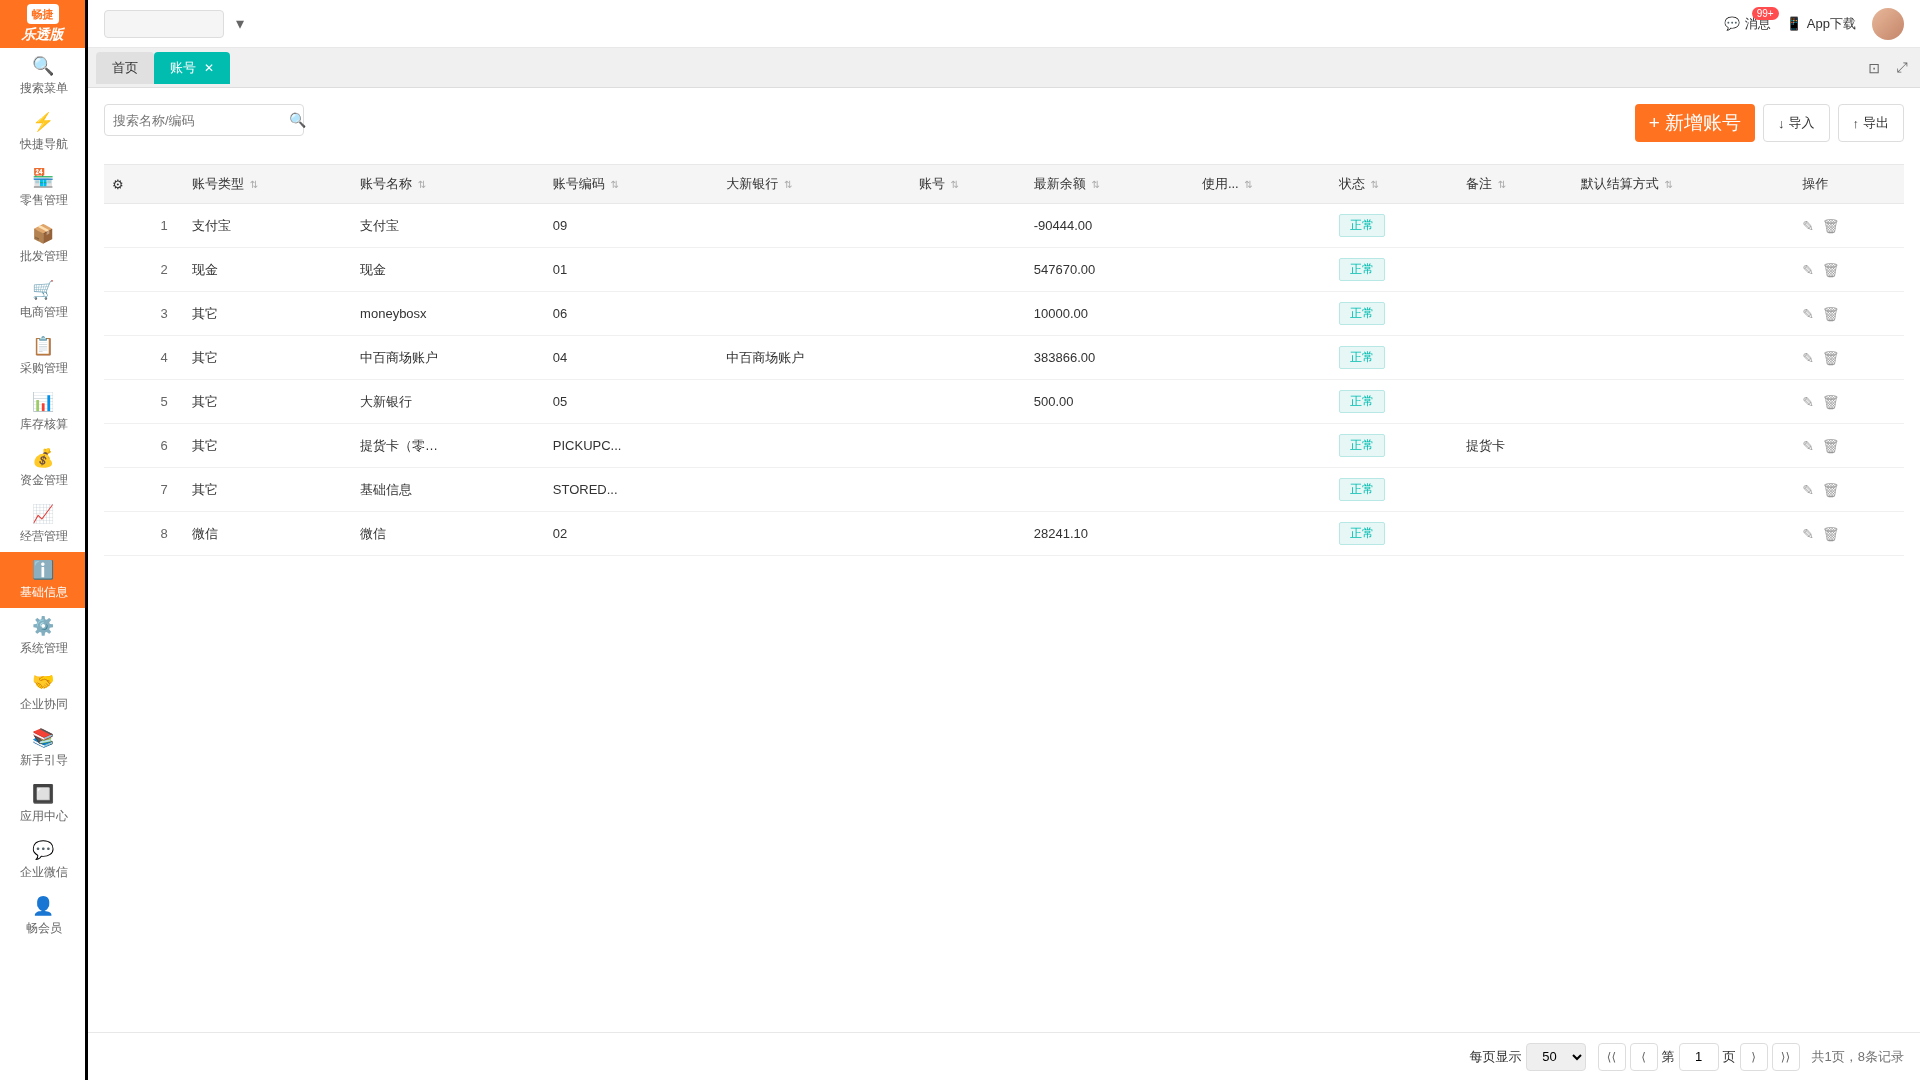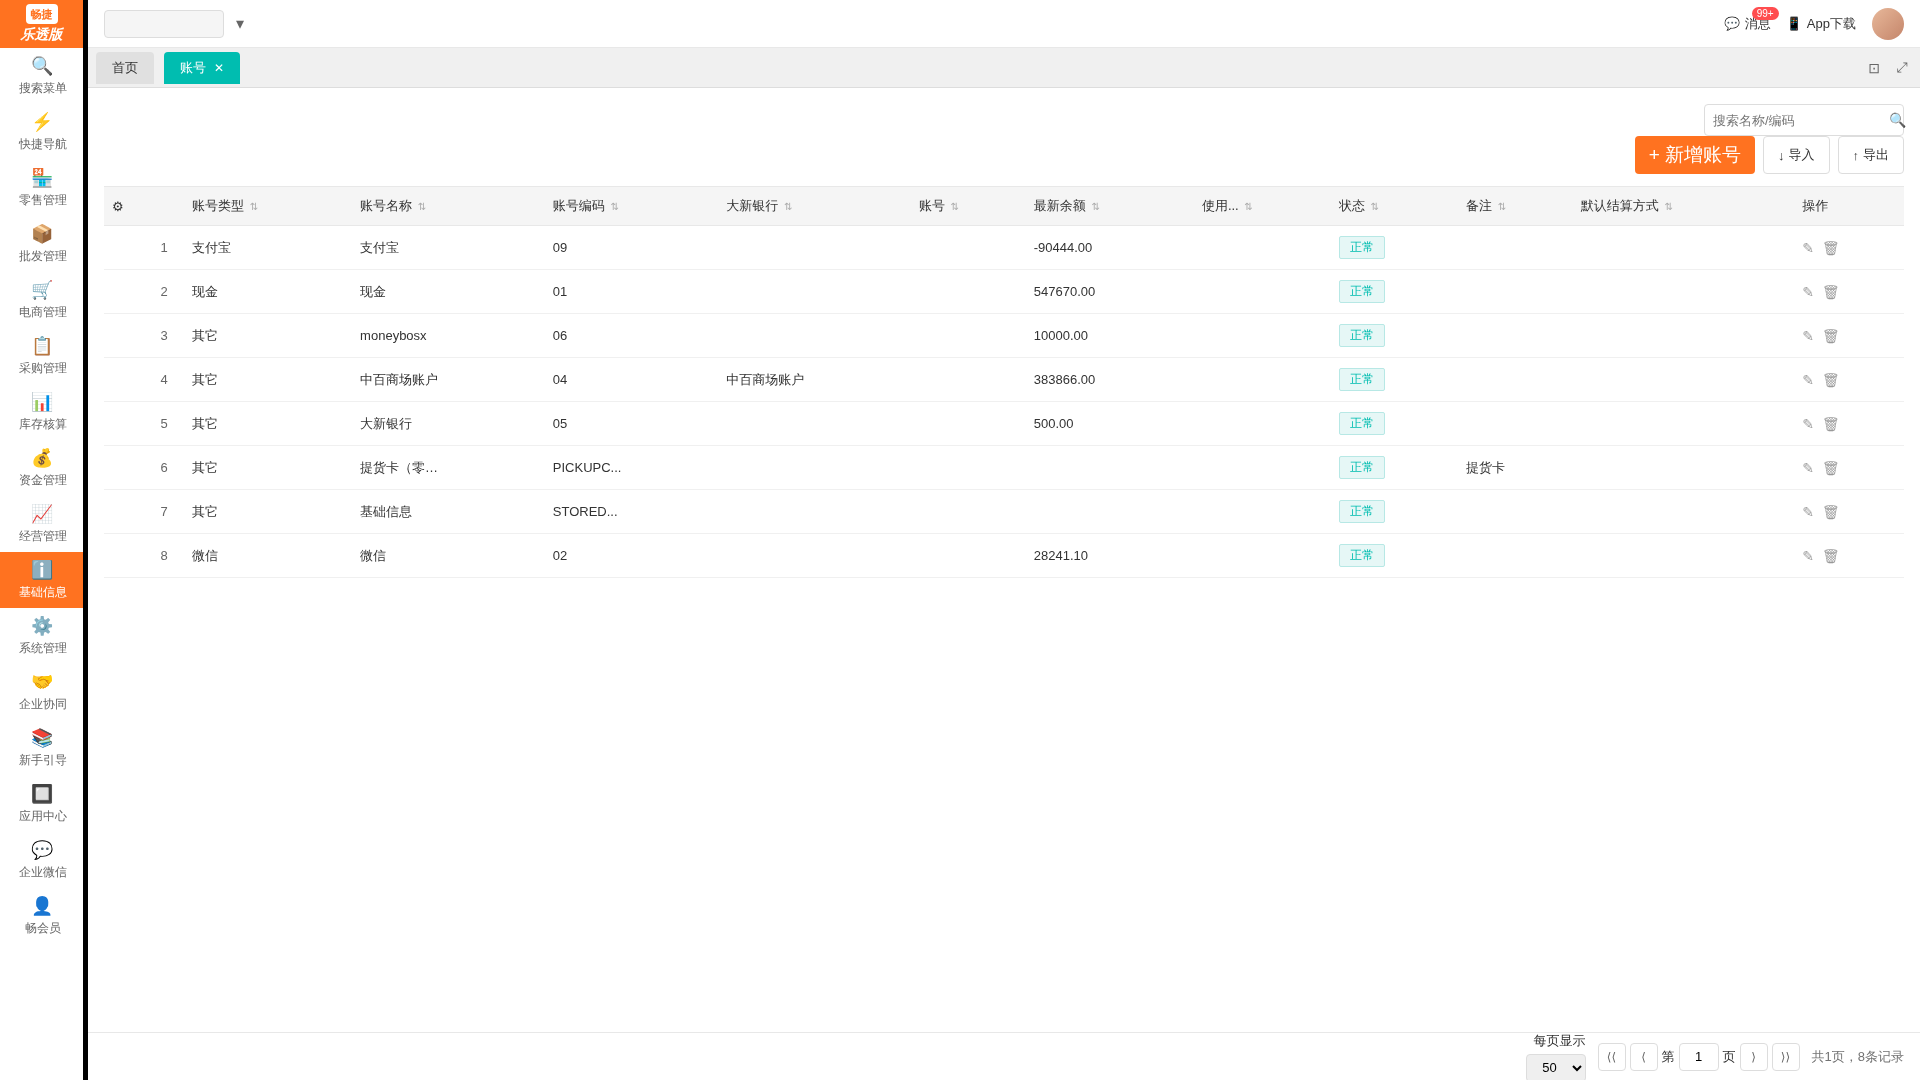--- a/index.html
+++ b/index.html
@@ -4,21 +4,21 @@
   <style>
     * { box-sizing: border-box; margin: 0; padding: 0; }
     body { font-family: 'Microsoft YaHei', Arial, sans-serif; font-size: 13px; background: #f5f5f5; display: flex; height: 1080px; width: 1920px; overflow: hidden; }
 
     
     .sidebar {
       width: 88px;
       background: #fff;
       display: flex;
       flex-direction: column;
-      border-right: 5px solid #000000;
+      border-right: 3px solid #000000;
       flex-shrink: 0;
     }
     .sidebar-logo {
       background: #ff7220;
       height: 48px;
       display: flex;
       align-items: center;
       justify-content: center;
       color: white;
       font-size: 12px;
@@ -104,33 +104,33 @@
     .tab-item {
       height: 15px;
       display: flex;
       align-items: center;
       padding: 16px 16px;
       border-radius: 4px 4px 0 0;
       cursor: pointer;
       font-size: 13px;
       color: #333;
       background: #e0e0e0;
-      margin-right: 10px;
+      margin-right: 0;
       position: relative;
     }
     .tab-item.active { background: #00bdb0; color: #fff; }
     .tab-item .tab-close { margin-left: 8px; cursor: pointer; font-size: 12px; }
     .tab-window-controls { margin-left: auto; display: flex; gap: 8px; }
     .tab-btn { width: 20px; height: 20px; border: none; background: none; cursor: pointer; color: #666; font-size: 14px; }
 
     
     .page-content { flex: 1; overflow: auto; background: #fff; padding: 16px; }
 
     
-    .toolbar { display: flex; align-items: flex-end; justify-content: space-between; margin-bottom: 12px; flex-direction: column; }
+    .toolbar { display: flex; align-items: flex-start; justify-content: space-between; margin-bottom: 22px; }
     .search-box {
       display: flex; align-items: center;
       border: 1px solid #ddd; border-radius: 4px;
       padding: 0 8px; height: 32px; width: 200px; background: #fff;
     }
     .search-input { border: none; outline: none; flex: 1; font-size: 13px; }
     .search-icon { color: #999; font-size: 14px; }
     .toolbar-btns { display: flex; gap: 8px; }
     .btn-primary { background: #ff7220; color: white; border: none; border-radius: 4px; padding: 6px 14px; cursor: pointer; font-size: 19px; }
     .btn-secondary { background: #fff; color: #333; border: 1px solid #ddd; border-radius: 4px; padding: 6px 14px; cursor: pointer; font-size: 13px; display: flex; align-items: center; gap: 4px; }
@@ -176,21 +176,21 @@
       align-items: center;
       justify-content: flex-end;
       padding: 0 16px;
       border-top: 1px solid #e8e8e8;
       background: #fff;
       gap: 12px;
       font-size: 13px;
       color: #333;
       flex-shrink: 0;
     }
-    .page-size-select { display: flex; align-items: flex-end; gap: 4px; flex-direction: column; }
+    .page-size-select { display: flex; align-items: center; gap: 4px; }
     .page-size-input {
       width: 60px; height: 28px; border: 1px solid #ddd; border-radius: 4px;
       padding: 0 6px; font-size: 13px; text-align: center;
     }
     .page-nav { display: flex; align-items: center; gap: 4px; }
     .page-nav-btn { width: 28px; height: 28px; border: 1px solid #ddd; border-radius: 4px; background: #fff; cursor: pointer; color: #666; font-size: 12px; display: flex; align-items: center; justify-content: center; }
     .page-nav-btn:disabled { color: #ccc; cursor: not-allowed; }
     .page-num-input { width: 40px; height: 28px; border: 1px solid #ddd; border-radius: 4px; text-align: center; font-size: 13px; }
     .page-info { color: #737373; }
   </style>

